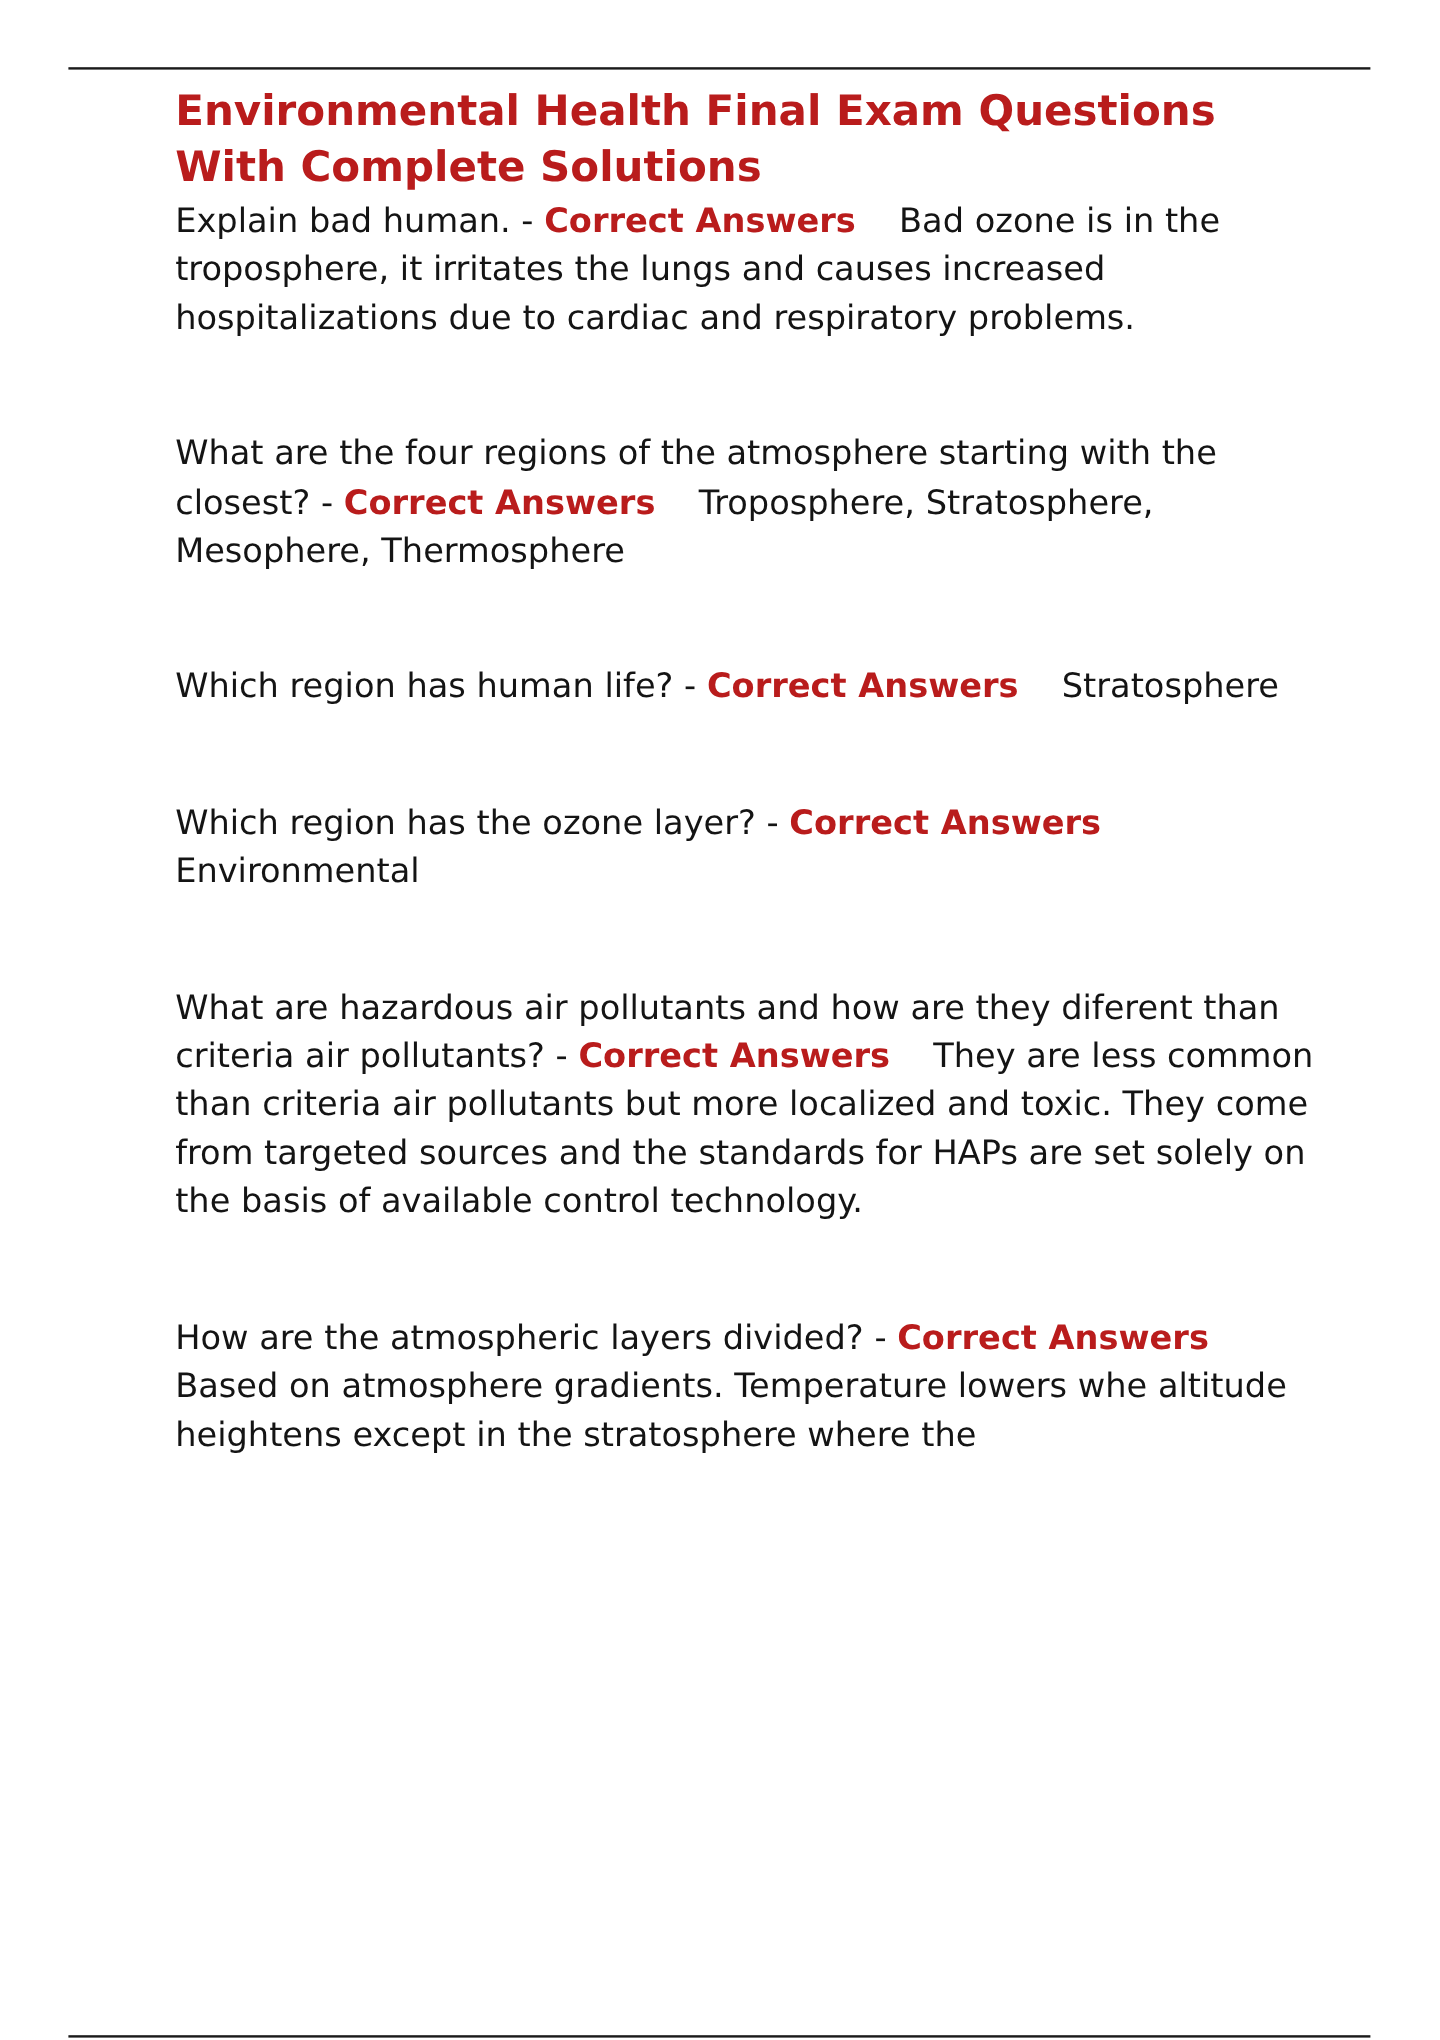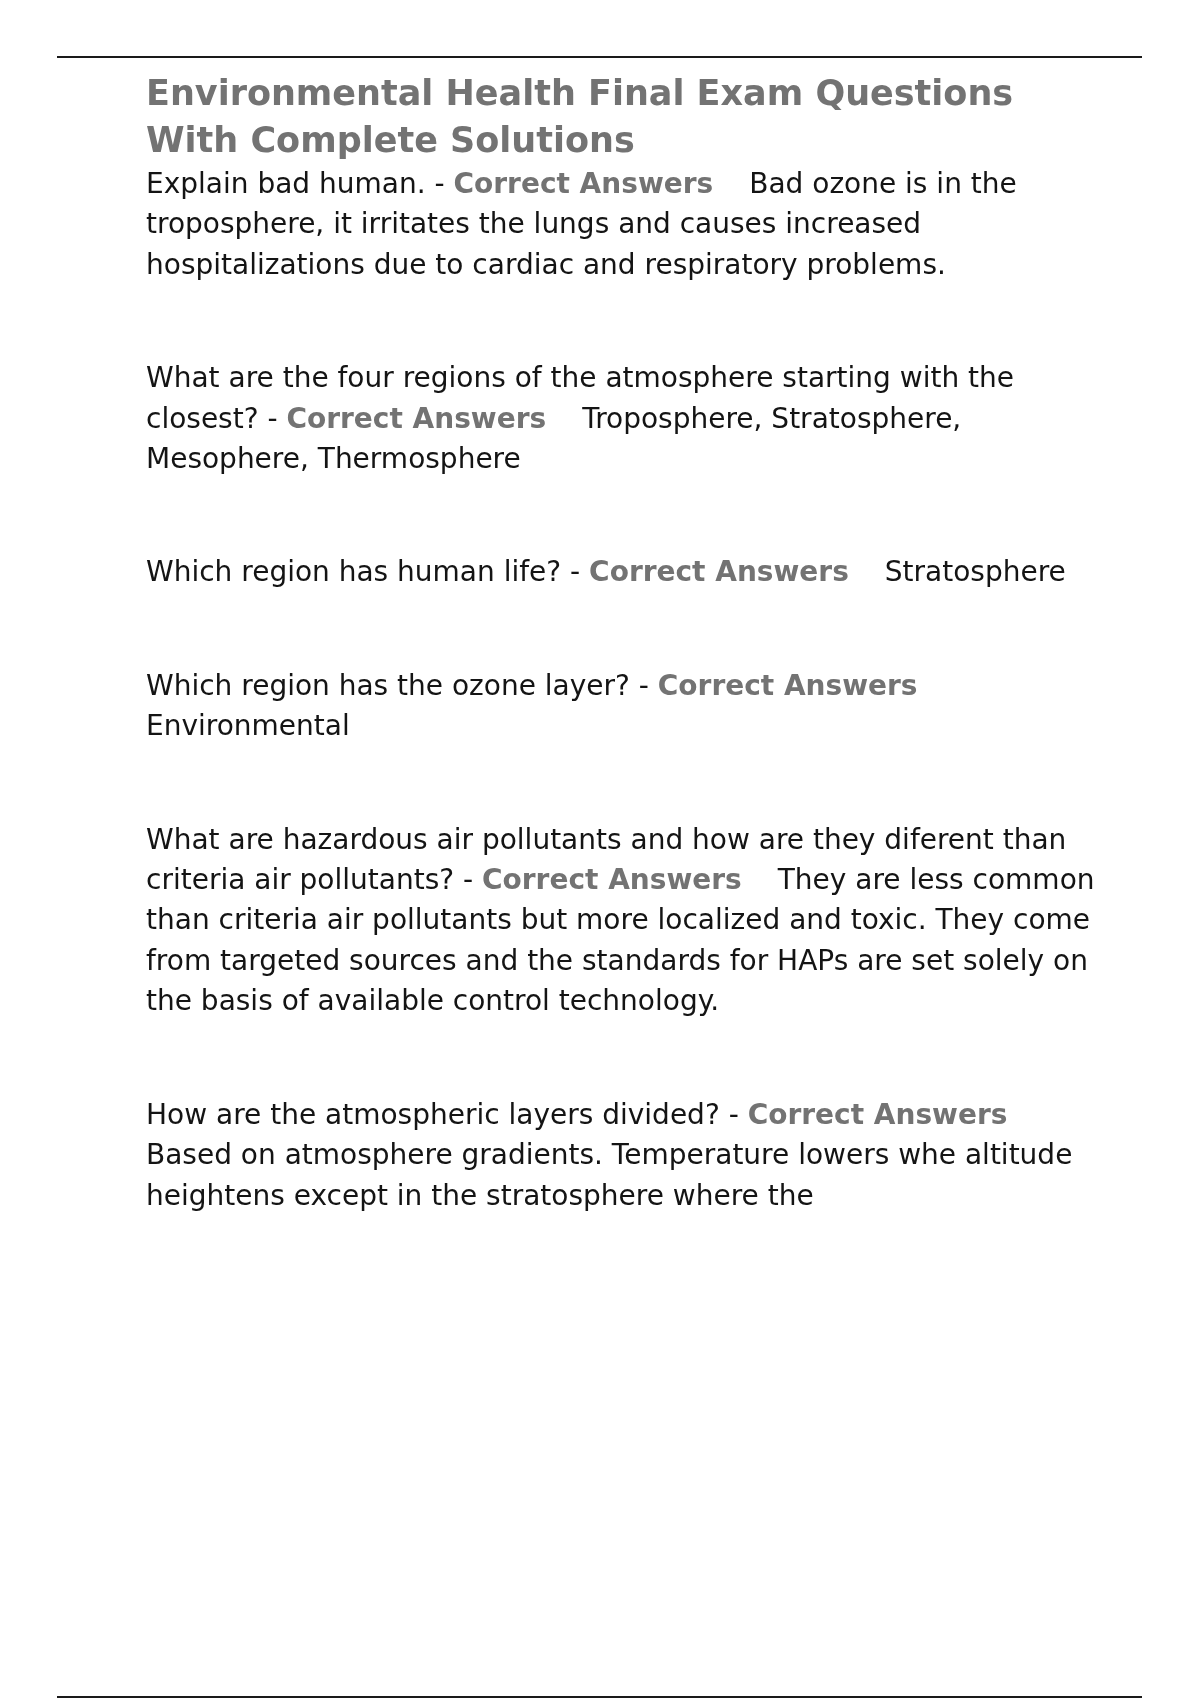--- a/index.html
+++ b/index.html
@@ -30,30 +30,30 @@
       left: 146px;
       top: 70px;
       width: 950px;
     }
     .title {
       font-family: "DejaVu Sans", sans-serif;
       font-weight: bold;
       font-size: 35px;
       line-height: 47px;
       margin: 0;
-      color: #737373;
+      color: #b91c1c;
     }
     .qa {
       font-size: 28px;
       line-height: 40.4px;
       margin: 0 0 73px 0;
     }
     .qa:first-of-type { margin-top: 0; }
     .label {
-      color: #737373;
+      color: #b91c1c;
       font-weight: bold;
     }
     .gap {
       display: inline-block;
       width: 36px;
     }
   </style>
 </head>
 <body>
 

